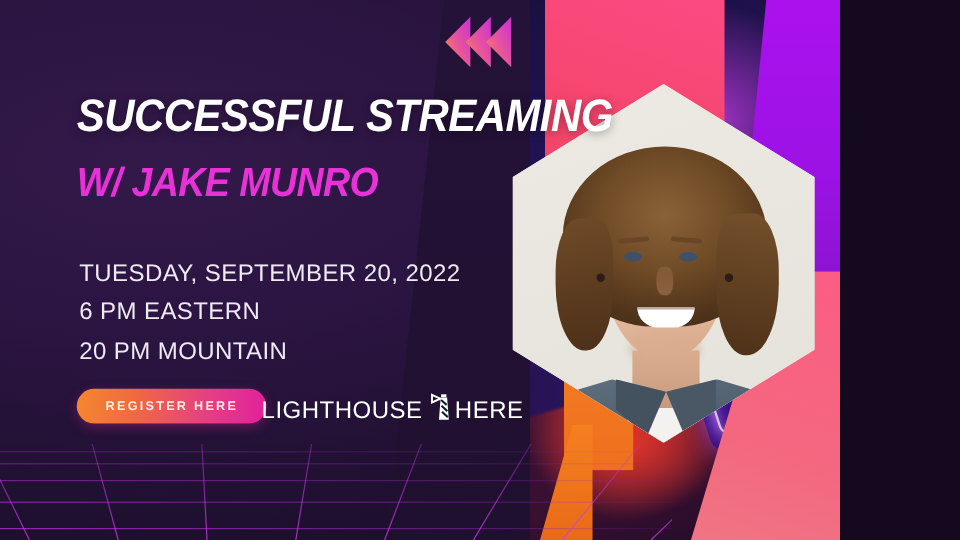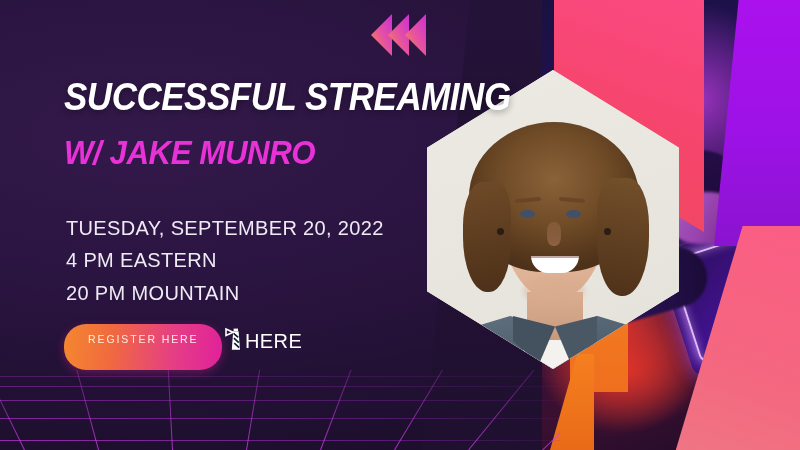--- a/index.html
+++ b/index.html
@@ -1,18 +1,18 @@
 <!DOCTYPE html>
 <html><head>
 <meta charset="utf-8">
 <style>
   html,body{margin:0;padding:0;background:#15091f;}
   *{box-sizing:border-box;}
   #stage{
-    position:relative;width:800px;height:450px;overflow:hidden;
+    position:relative;width:700px;height:450px;overflow:hidden;
     font-family:"Liberation Sans", sans-serif;
     background:
       radial-gradient(120% 90% at 18% 30%, #33194a 0%, #2a1440 38%, #201031 70%, #1a0c28 100%);
   }
 
   
   .photo-zone{position:absolute;top:0;right:0;width:260px;height:450px;overflow:hidden;}
   .gamer-bg{
     position:absolute;inset:0;
     background:
@@ -139,23 +139,23 @@
   }
   .details{
     position:absolute;left:66px;top:212px;
     color:#efeaf4;font-size:20px;line-height:1.62;letter-spacing:.35px;
   }
   .details div{white-space:nowrap;}
 
   
   .register{
     position:absolute;left:64px;top:324px;
-    padding:9px 24px 25px;border:none;border-radius:22px;cursor:pointer;
+    padding:9px 24px 8px;border:none;border-radius:22px;cursor:pointer;
     background:linear-gradient(95deg,#f5872f 0%,#f06a3f 30%,#e53d86 70%,#e0219b 100%);
-    color:#fdeede;font-size:10.5px;font-weight:normal;letter-spacing:1.9px;
+    color:#fdeede;font-size:10.5px;font-weight:bold;letter-spacing:1.9px;
     box-shadow:0 3px 10px rgba(224,33,155,.35);
   }
 
   
   .ll-logo{
     position:absolute;left:218px;top:326px;display:flex;align-items:center;
     color:#fff;
   }
   .ll-word{font-size:20px;letter-spacing:.4px;font-weight:500;line-height:1;}
 
@@ -307,27 +307,28 @@
       <div class="p-stud-l"></div>
       <div class="p-stud-r"></div>
     </div>
   </div>
 
   <div class="headline">SUCCESSFUL STREAMING</div>
   <div class="subhead">W/ JAKE MUNRO</div>
 
   <div class="details">
     <div>TUESDAY, SEPTEMBER 20, 2022</div>
-    <div>4 PM EASTERN</div>
+    <div>6 PM EASTERN</div>
     <div>20 PM MOUNTAIN</div>
   </div>
 
   <button class="register">REGISTER HERE</button>
 
   <div class="ll-logo">
+    <span class="ll-word">LIGHTHOUSE</span>
     <span style="display:inline-block;margin:0 3px 0 2px;">
       <svg width="22" height="26" viewBox="0 0 22 26" aria-hidden="true">
         <path d="M6 3 L13 6.2 L6 9.4 Z" fill="none" stroke="#fff" stroke-width="1.6"></path>
         <path d="M13.2 5.2 L18.6 5.2 L20 23.8 L11.8 23.8 Z" fill="#fff"></path>
         <path d="M13.6 7.4 L18.2 11.4 M13.9 12.2 L18.8 16.6 M14.3 17.2 L19.2 21.6" stroke="#0f1e33" stroke-width="1.7" fill="none"></path>
         <rect x="13.6" y="2.6" width="4.4" height="2.4" fill="#fff"></rect>
       </svg>
     </span>
     <span class="ll-word">HERE</span>
   </div>

